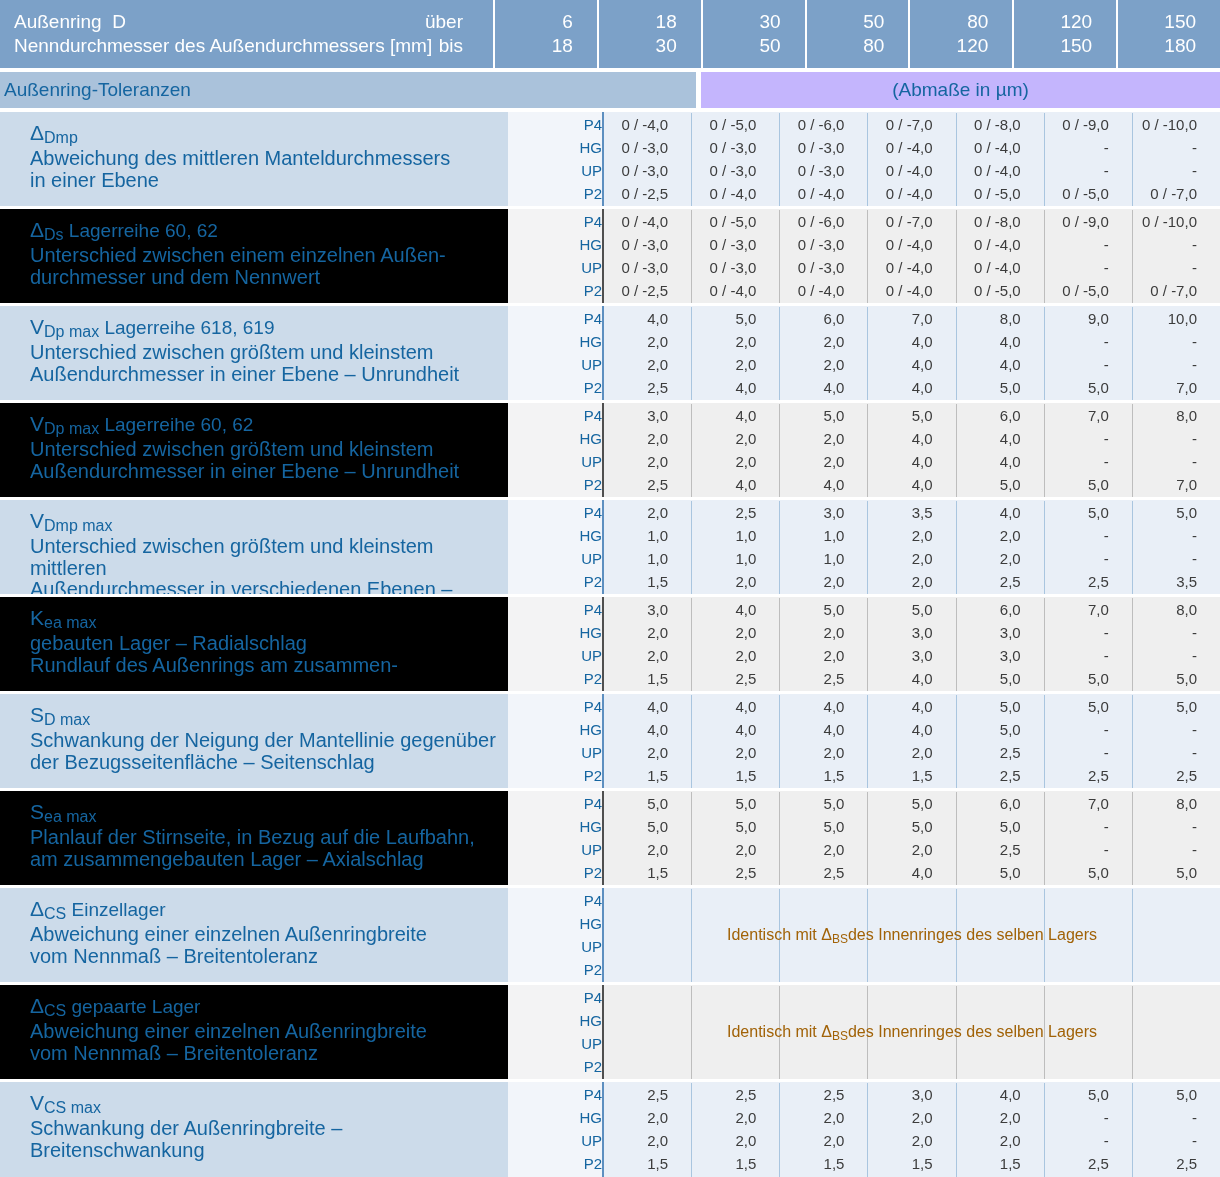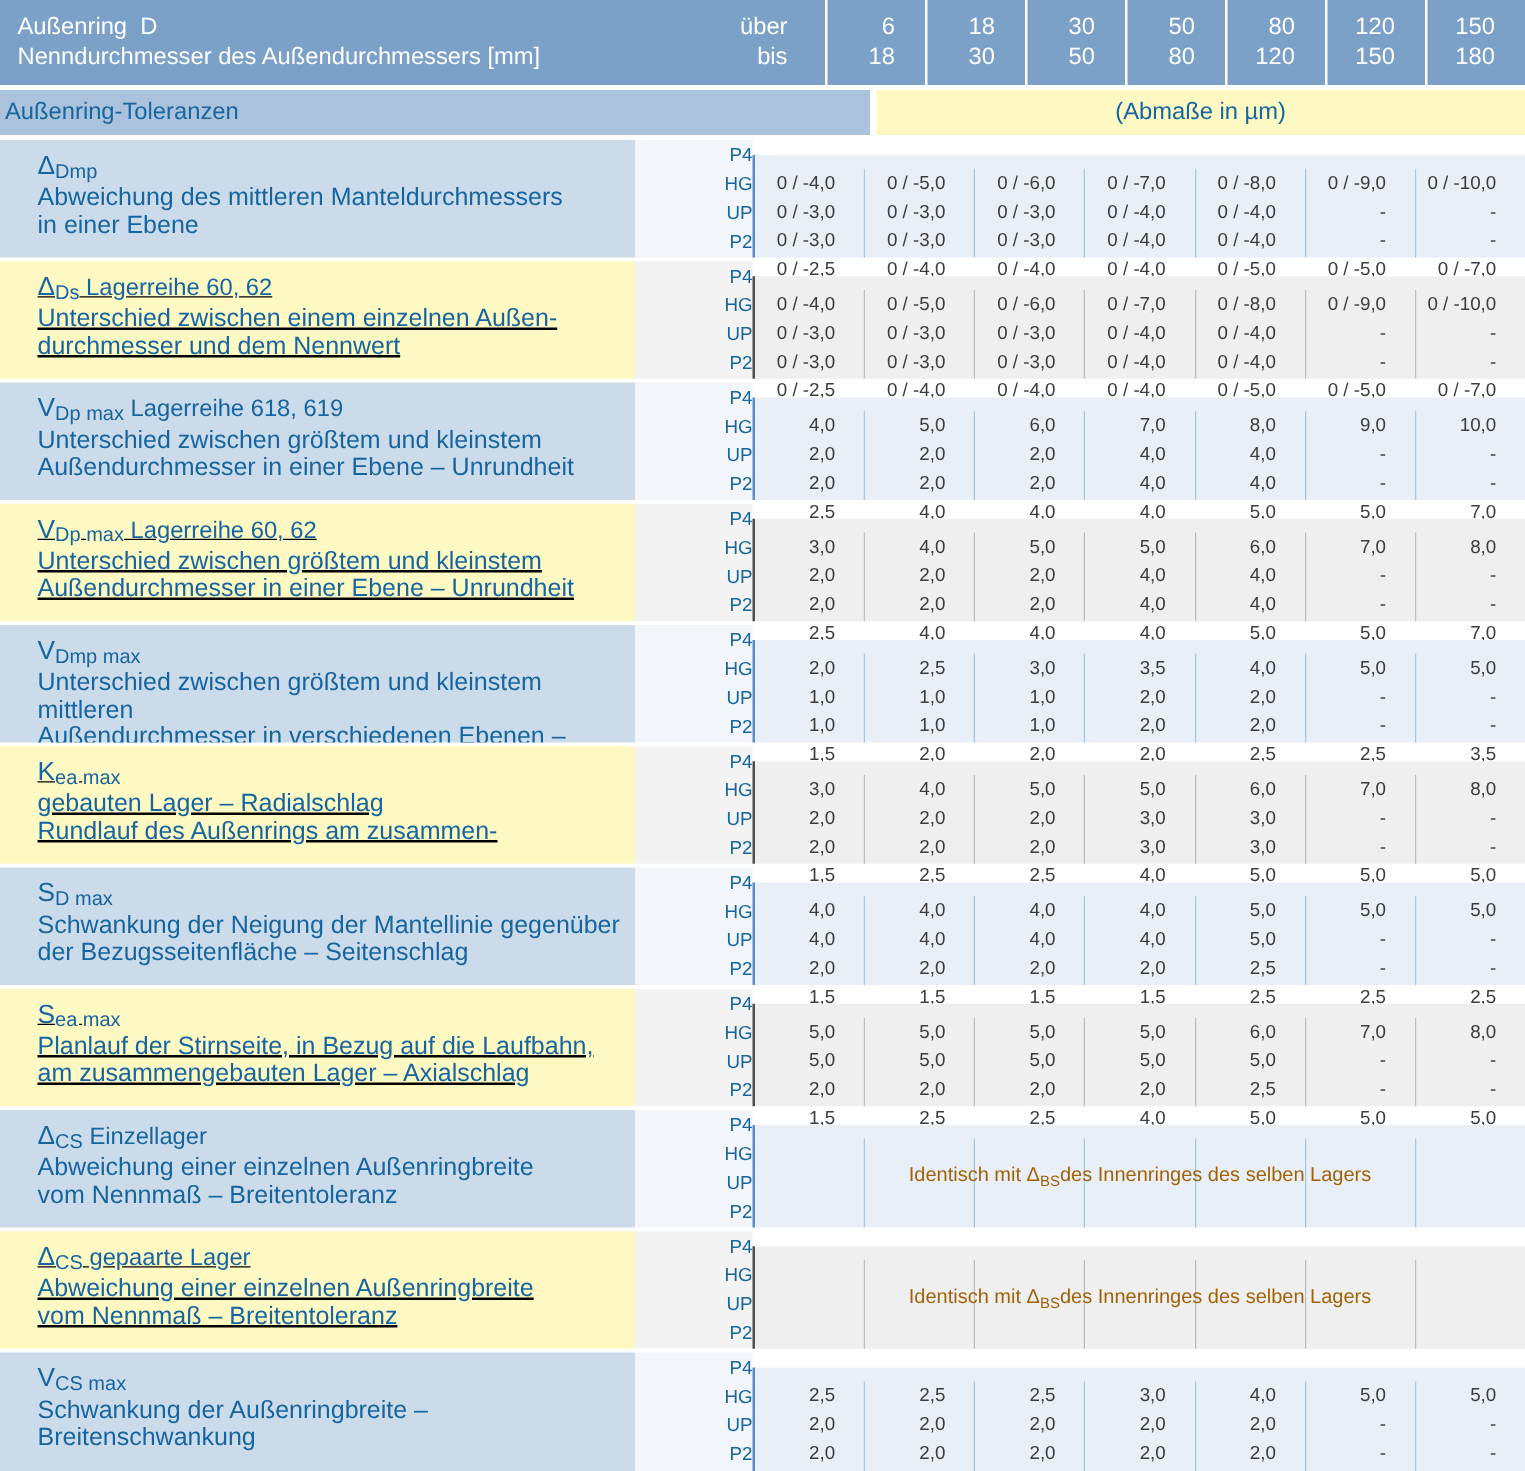--- a/index.html
+++ b/index.html
@@ -6,56 +6,56 @@
   body {
     width:1220px;
     background:#ffffff;
     font-family:"Liberation Sans", sans-serif;
     -webkit-font-smoothing:antialiased;
   }
   .table { width:1220px; height:1177px; background:#ffffff; overflow:hidden; }
 
   
   .header { height:68px; background:#7ca1c8; display:flex; }
-  .header-left { width:660px; position:relative; padding:10px 0 0 14px; color:#fff; font-size:19px; line-height:24px; }
+  .header-left { width:493px; position:relative; padding:10px 0 0 14px; color:#fff; font-size:19px; line-height:24px; }
   .overbis { position:absolute; top:10px; right:30px; text-align:right; color:#fff; font-size:19px; line-height:24px; }
   .hcols { flex:1; display:flex; }
   .hcol { flex:1; border-left:2px solid #fff; padding:10px 24px 0 0; text-align:right; color:#fff; font-size:19px; line-height:24px; }
 
   
   .subheader { height:36px; margin-top:4px; display:flex; }
   .sub-left { width:696px; background:#aac2db; color:#1565a0; font-size:19px; line-height:36px; padding-left:4px; }
-  .sub-right { flex:1; margin-left:5px; background:#fef9c3; color:#1565a0; font-size:19px; line-height:36px; text-align:center; }
+  .sub-right { flex:1; margin-left:5px; background:#c4b5fd; color:#1565a0; font-size:19px; line-height:36px; text-align:center; }
 
   
   .bands { margin-top:4px; }
   .band { height:94px; display:flex; margin-bottom:3px; }
   .band:last-child { height:95px; margin-bottom:0; }
 
   .label-cell { width:508px; padding:8px 0 0 30px; overflow:hidden; }
   .row-title { color:#1565a0; white-space:nowrap; line-height:26px; }
   .row-title .sym { font-size:21px; }
   .row-title .subx { font-size:16px; position:relative; top:3px; }
   .row-title .rest { font-size:19px; }
   .row-desc { margin-top:0; color:#1565a0; font-size:20px; line-height:21.5px; }
 
   .class-col { width:94px; text-align:right; color:#1565a0; font-size:15px; padding-top:1px; }
   .class-col .cls { height:23px; line-height:23px; }
 
-  .values { flex:1; display:flex; position:relative; border-left:2px solid; padding-top:11px;margin-top:12px; }
+  .values { flex:1; display:flex; position:relative; border-left:2px solid; padding-top:1px; }
   .vcol { flex:1; border-left:1px solid; }
   .vcol:first-child { border-left:none; }
   .vcell { height:23px; line-height:23px; text-align:right; padding-right:23px; font-size:15px; color:#3c3c3c; }
 
   .band.blue .label-cell { background:#ccdbea; }
   .band.blue .class-col  { background:#f2f5fa; }
   .band.blue .values     { background:#e9eff7; border-left-color:#5d8fc0; }
   .band.blue .vcol       { border-left-color:#a9c5df; }
 
-  .band.gray .label-cell { background:#fef9c3;text-decoration:underline; }
+  .band.gray .label-cell { background:#000000; }
   .band.gray .class-col  { background:#f3f3f4; }
   .band.gray .values     { background:#efefef; border-left-color:#4f4f4f; }
   .band.gray .vcol       { border-left-color:#bdbdbd; }
 
   .merged-note { position:absolute; inset:0; display:flex; align-items:center; justify-content:center; font-size:16px; color:#a16207; white-space:nowrap; }
   .merged-note .subx { font-size:12px; position:relative; top:4px; }
 </style>
 </head>
 <body>
 

